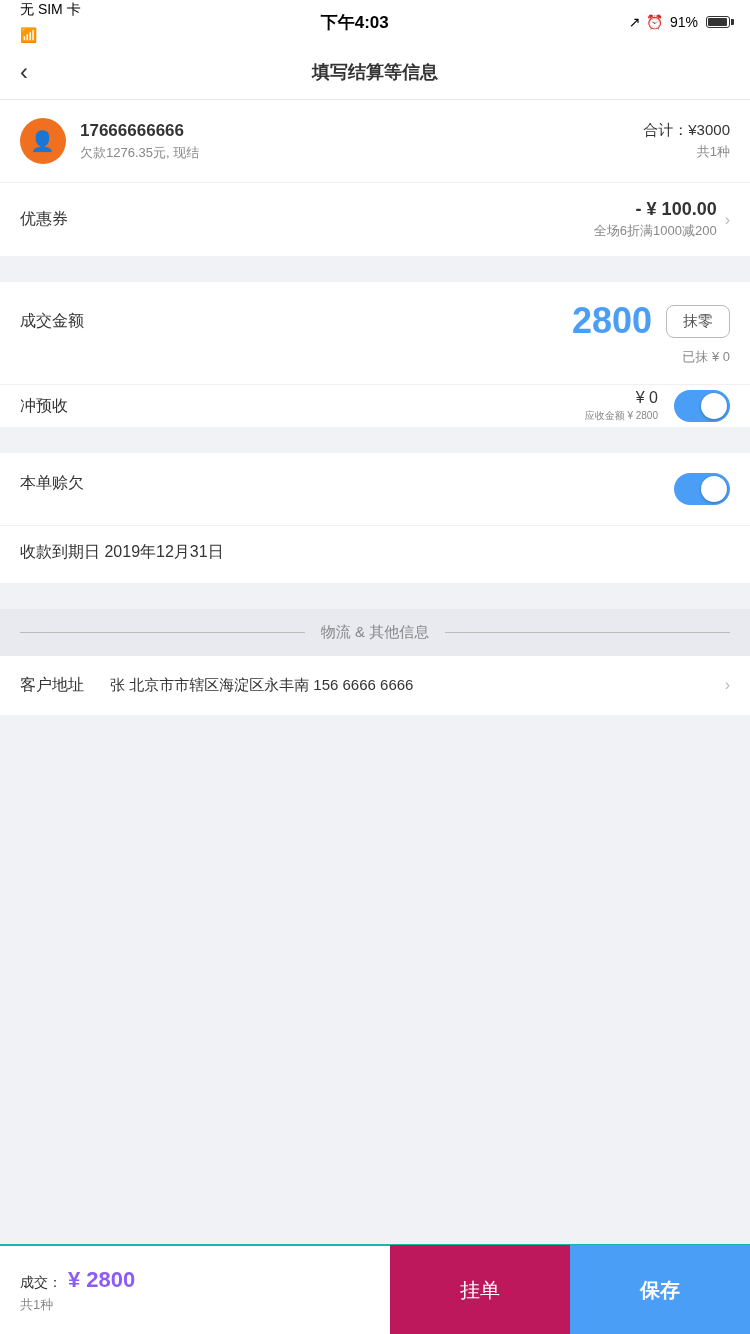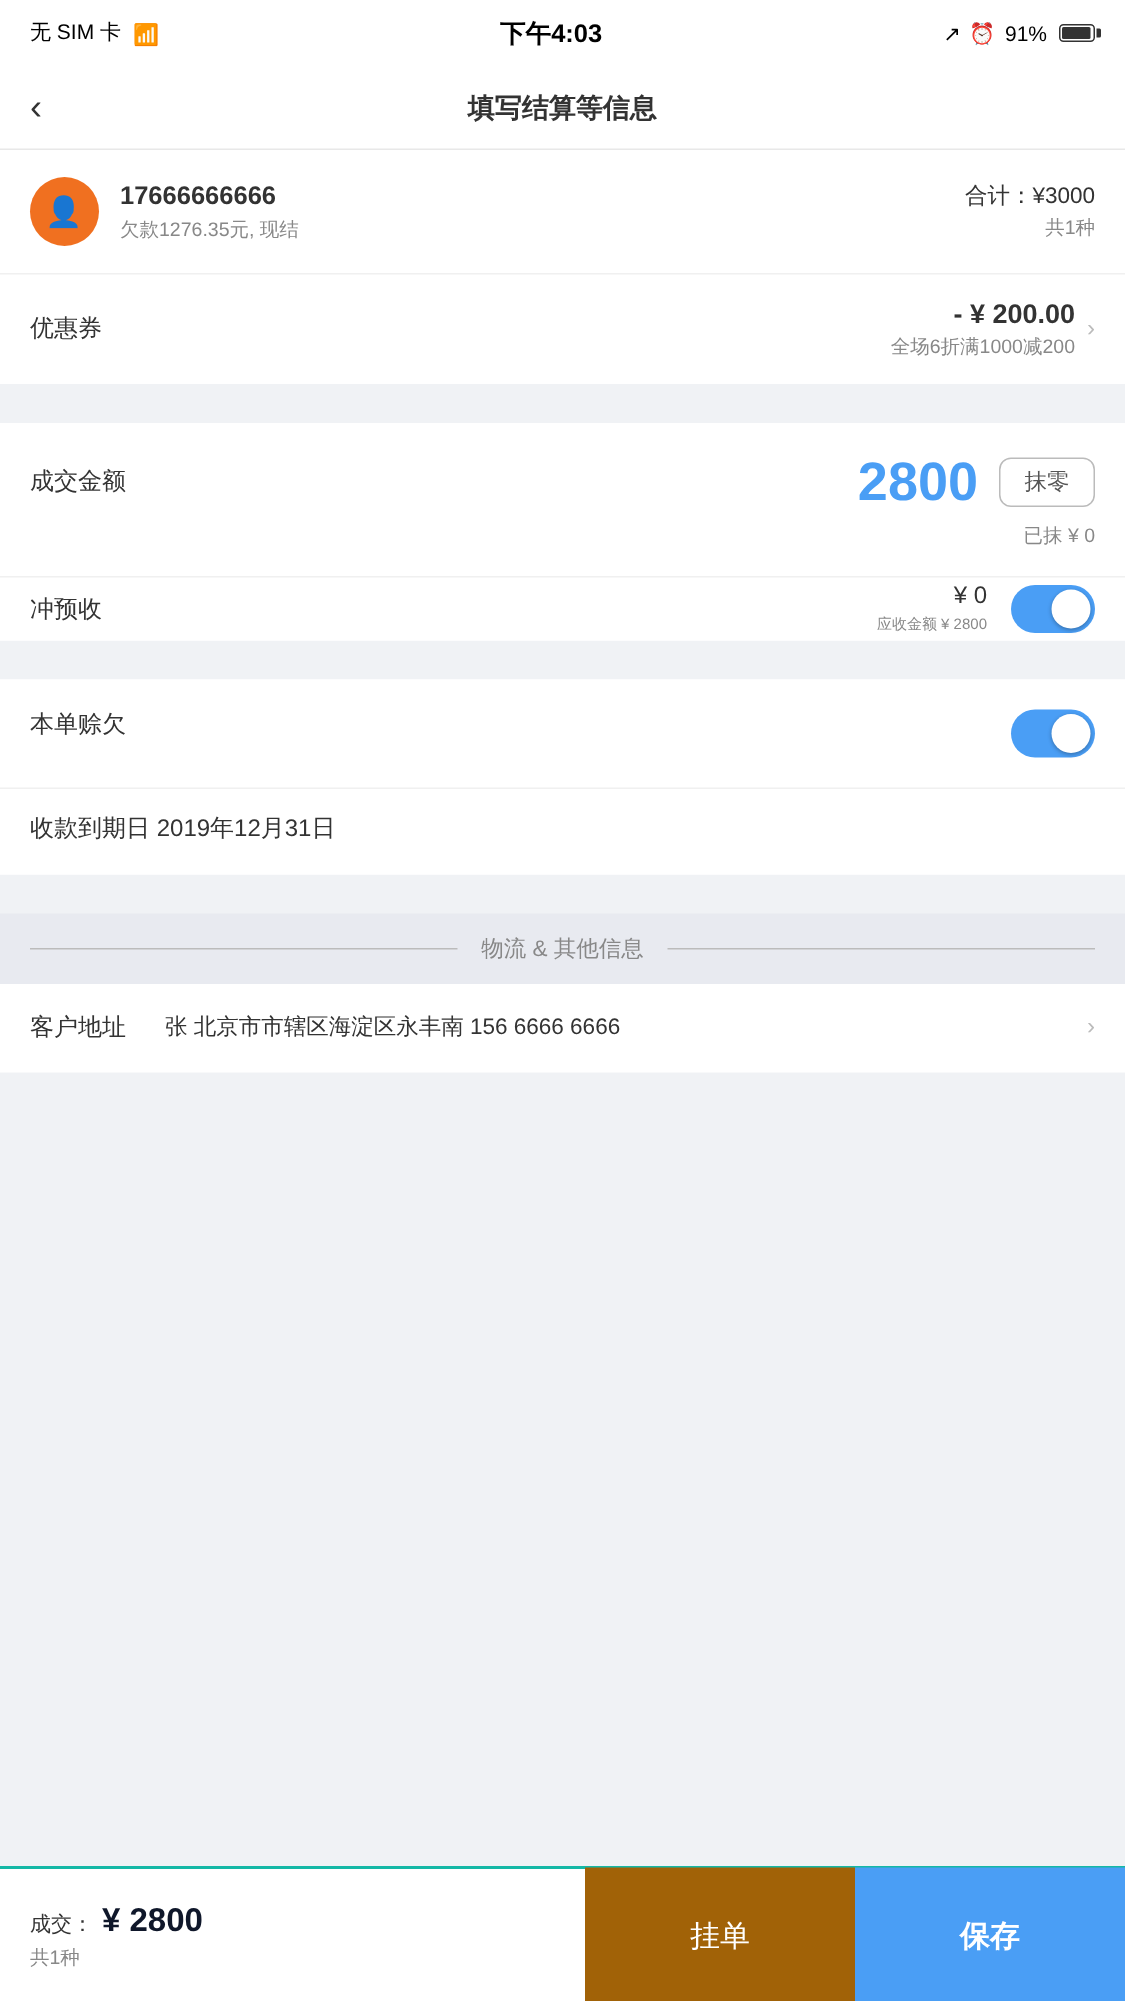--- a/index.html
+++ b/index.html
@@ -17,21 +17,21 @@
     .status-bar {
       background: #fff;
       height: 44px;
       display: flex;
       align-items: center;
       justify-content: space-between;
       padding: 0 20px;
       font-size: 14px;
       font-weight: 500;
     }
-    .status-left { display: flex; align-items: flex-end; gap: 8px; }
+    .status-left { display: flex; align-items: flex-start; gap: 8px; flex-direction: column; }
     .status-center { font-size: 17px; font-weight: 600; }
     .status-right { display: flex; align-items: center; gap: 6px; font-size: 14px; }
     .battery-bar {
       display: inline-block;
       width: 24px; height: 12px;
       border: 1.5px solid #333;
       border-radius: 3px;
       position: relative;
       margin-left: 2px;
     }
@@ -361,31 +361,31 @@
     .bottom-deal {
       font-size: 14px;
       color: #333;
       display: flex;
       align-items: baseline;
       gap: 6px;
     }
     .bottom-deal-amount {
       font-size: 22px;
       font-weight: 700;
-      color: #0f172a;
+      color: #8b5cf6;
     }
     .bottom-count {
       font-size: 13px;
       color: #888;
       margin-top: 3px;
     }
     .bottom-btn-pending {
       width: 180px;
       height: 90px;
-      background: #a16207;
+      background: #be185d;
       display: flex;
       align-items: center;
       justify-content: center;
       font-size: 20px;
       color: #fff;
       font-weight: 500;
       cursor: pointer;
       text-align: center;
     }
     .bottom-btn-save {
@@ -439,21 +439,21 @@
       <div class="user-right">
         <div class="total-amount">合计：¥3000</div>
         <div class="total-count">共1种</div>
       </div>
     </div>
 
     <div class="coupon-row">
       <span class="coupon-label">优惠券</span>
       <div class="coupon-right">
         <div>
-          <div class="coupon-discount">- ¥ 200.00</div>
+          <div class="coupon-discount">- ¥ 100.00</div>
           <div class="coupon-desc">全场6折满1000减200</div>
         </div>
         <span class="chevron-right">›</span>
       </div>
     </div>
   </div>
 
   <div class="section-divider"></div>
 
   <div class="card">

